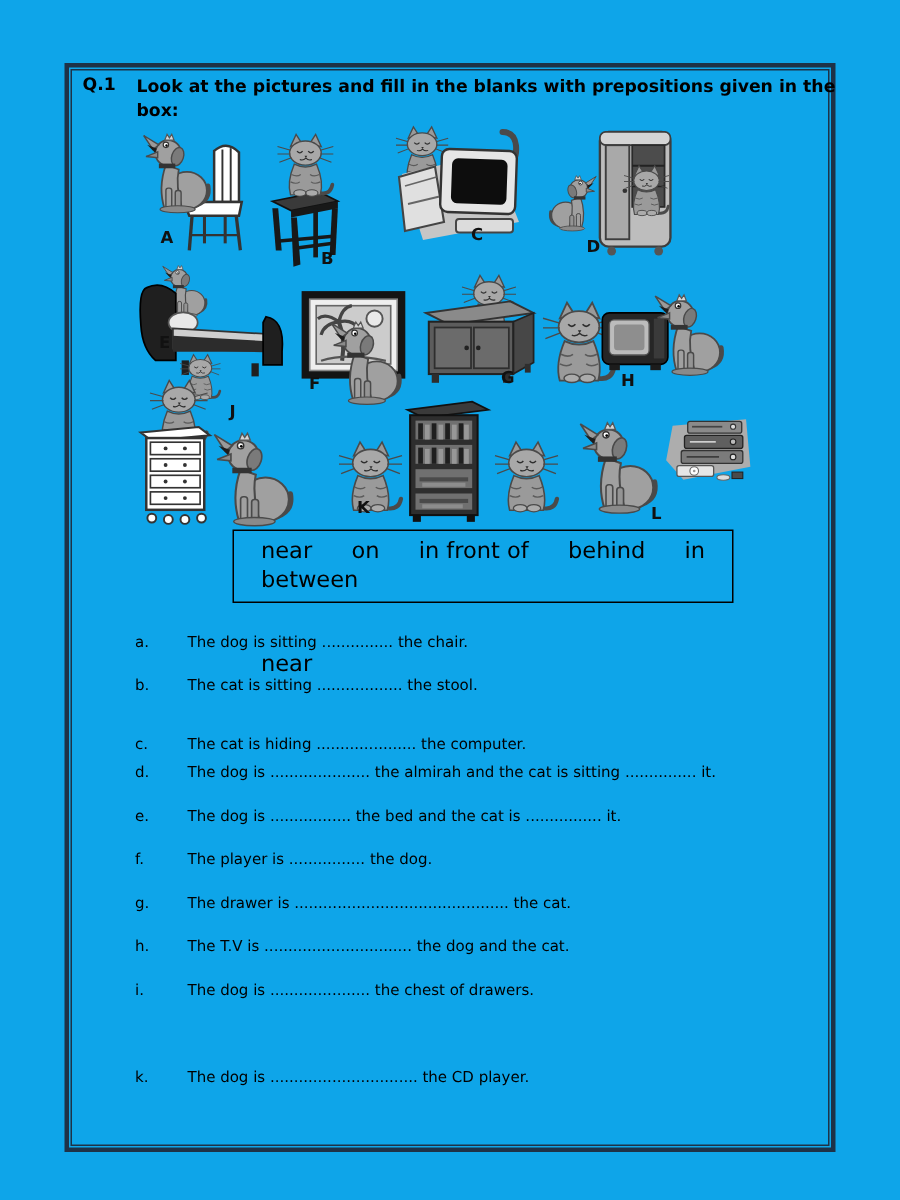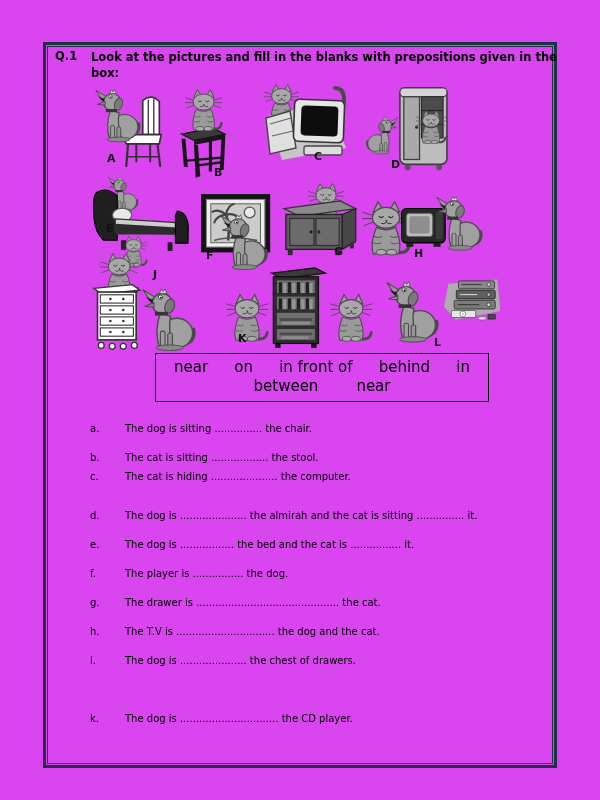--- a/index.html
+++ b/index.html
@@ -1,18 +1,18 @@
 <!DOCTYPE html>
 <html><head>
 <meta charset="utf-8">
 <style>
   * { margin:0; padding:0; box-sizing:border-box; }
   html,body { width:600px; height:800px; background:#fdfdfd; }
   .page {
-    position:relative; width:600px; height:800px; background:#d946ef;
+    position:relative; width:600px; height:800px; background:#0ea5e9;
     font-family:"DejaVu Sans", sans-serif; color:#000;
   }
   .border-outer {
     position:absolute; left:43px; top:42px; width:514px; height:726px;
     border:3px solid #1e3247;
   }
   .border-inner {
     position:absolute; left:1px; top:1px; right:1px; bottom:1px;
     border:1px solid #1e3247;
   }
@@ -29,21 +29,21 @@
   .pic svg { display:block; overflow:visible; }
   .plabel {
     position:absolute; font-size:11px; font-weight:bold;
     font-family:"DejaVu Sans", sans-serif; color:#111;
   }
   .prep-box {
     position:absolute; left:155px; top:353px; width:334px; height:49px;
     border:1px solid #000; font-size:15px; padding:4px 18px 0 18px;
   }
   .prep-row1 { display:flex; justify-content:space-between; }
-  .prep-row2 { display:flex; justify-content:center; gap:38px; margin-top:1px; }
+  .prep-row2 { display:flex; justify-content:center; gap:38px; margin-top:1px;flex-direction:column; }
   .sentence {
     position:absolute; left:90px; width:470px;
     font-size:10px; white-space:nowrap;
   }
   .s-letter { display:inline-block; width:35px; }
   .footer {
     position:absolute; left:0; top:749px; width:600px; text-align:center;
     font-family:"Liberation Serif", serif; font-size:11px; color:#222;
   }
   .defs-holder { position:absolute; width:0; height:0; overflow:hidden; }
@@ -358,21 +358,21 @@
       <span>near</span>
     </div>
   </div>
 
   <div class="sentence" style="top:423px;">
     <span class="s-letter">a.</span><span>The dog is sitting ............... the chair.</span>
   </div>
   <div class="sentence" style="top:452px;">
     <span class="s-letter">b.</span><span>The cat is sitting .................. the stool.</span>
   </div>
-  <div class="sentence" style="top:471px;">
+  <div class="sentence" style="top:491px;">
     <span class="s-letter">c.</span><span>The cat is hiding ..................... the computer.</span>
   </div>
   <div class="sentence" style="top:510px;">
     <span class="s-letter">d.</span><span>The  dog is ..................... the almirah and the cat is sitting ............... it.</span>
   </div>
   <div class="sentence" style="top:539px;">
     <span class="s-letter">e.</span><span>The dog is ................. the bed and the cat is ................ it.</span>
   </div>
   <div class="sentence" style="top:568px;">
     <span class="s-letter">f.</span><span>The player is ................ the dog.</span>

